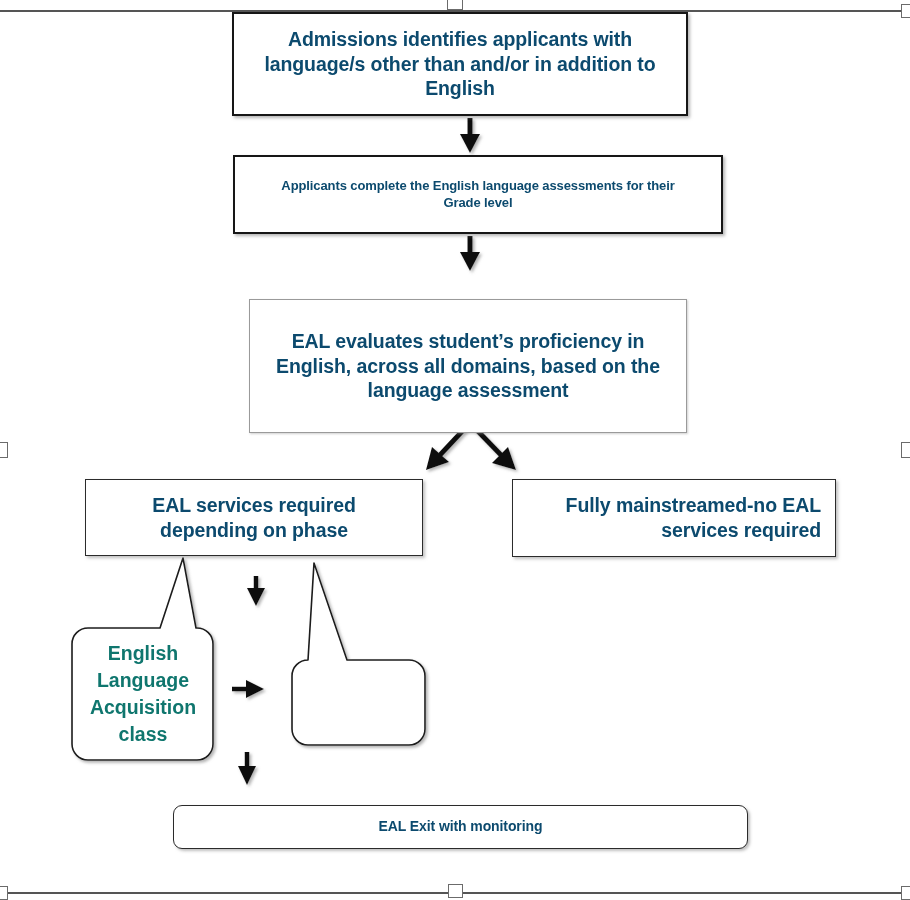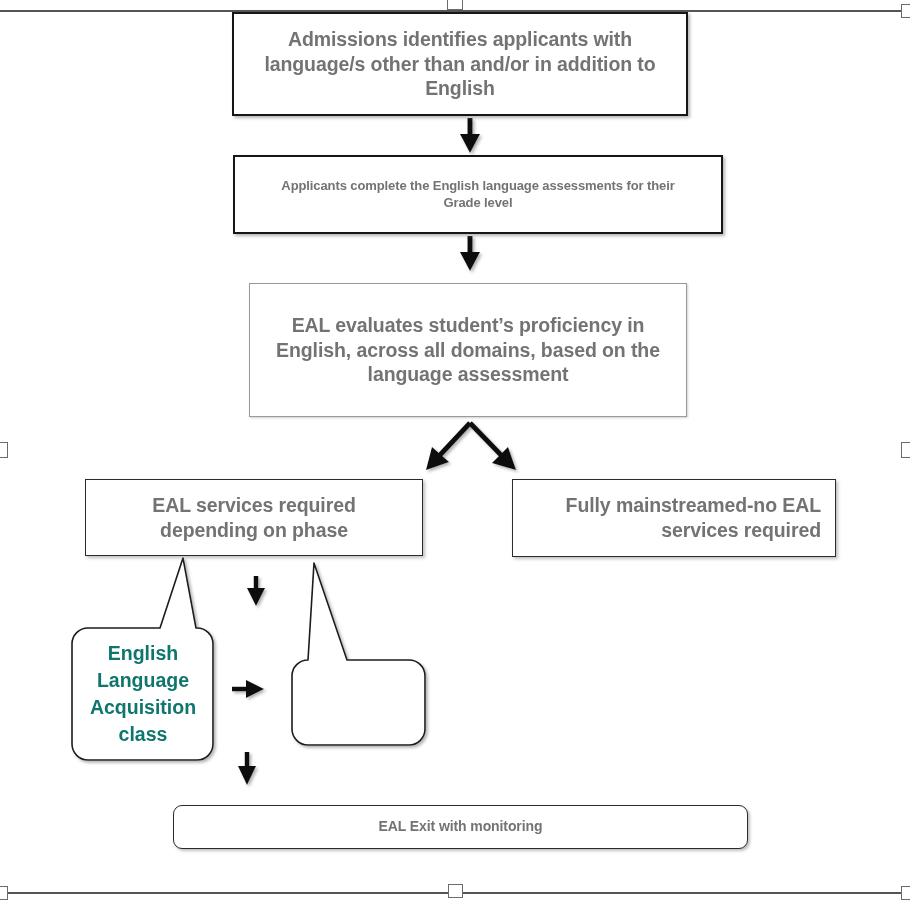--- a/index.html
+++ b/index.html
@@ -43,40 +43,40 @@
   
   .node {
     position: absolute;
     box-sizing: border-box;
     background: #ffffff;
     display: flex;
     align-items: center;
     justify-content: center;
     text-align: center;
     font-weight: bold;
-    color: #737373;
+    color: #0c4a6e;
     line-height: 1.28;
     letter-spacing: -0.1px;
   }
   .node.rect-dark {
     border: 2px solid #161616;
     box-shadow: 2px 2px 3px rgba(120,120,120,0.55);
   }
   .node.rect-light {
     border: 1px solid #9a9a9a;
     box-shadow: 1px 1px 2px rgba(150,150,150,0.45);
   }
   .node.rect-mid {
     border: 1.5px solid #2b2b2b;
     box-shadow: 2px 2px 3px rgba(130,130,130,0.5);
   }
 
   #box-admissions { left: 232px; top: 12px;  width: 456px; height: 104px; font-size: 19.5px; padding: 0 16px; }
   #box-assessments{ left: 233px; top: 155px; width: 490px; height: 79px;  font-size: 13px; padding: 0 28px; }
-  #box-evaluates  { left: 249px; top: 283px; width: 438px; height: 134px; font-size: 19.5px; padding: 8px 14px; }
+  #box-evaluates  { left: 249px; top: 299px; width: 438px; height: 134px; font-size: 19.5px; padding: 8px 14px; }
   #box-services   { left: 85px;  top: 479px; width: 338px; height: 77px;  font-size: 19.5px; padding: 0 25px; }
   #box-mainstream { left: 512px; top: 479px; width: 324px; height: 78px;  font-size: 19.5px; padding: 0 14px; text-align: right; }
   #box-exit       { left: 173px; top: 805px; width: 575px; height: 44px;  font-size: 14px; border-radius: 9px; }
 
   
   .bubble-text {
     position: absolute;
     display: flex;
     align-items: center;
     justify-content: center;

